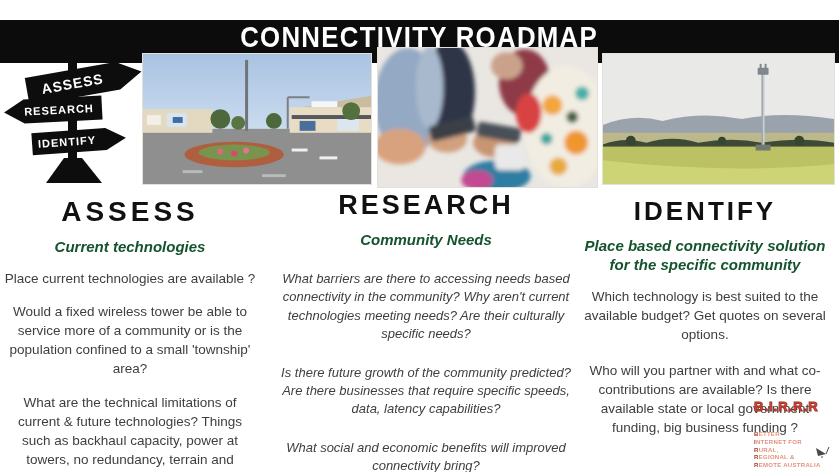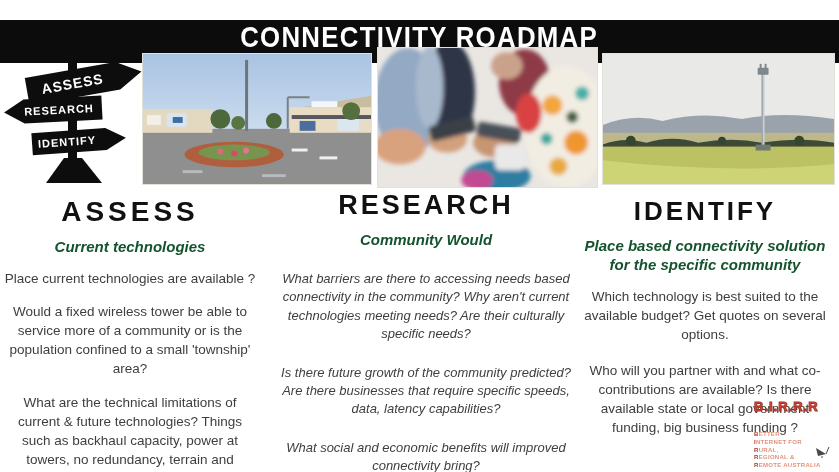--- a/index.html
+++ b/index.html
@@ -178,21 +178,21 @@
   <div class="col col1">
     <h2>ASSESS</h2>
     <div class="sub">Current technologies</div>
     <p>Place current technologies are available ?</p>
     <p>Would a fixed wireless tower be able to service more of a community or is the population confined to a small 'township' area?</p>
     <p>What are the technical limitations of current &amp; future technologies? Things such as backhaul capacity, power at towers, no redundancy, terrain and landscape.</p>
   </div>
 
   <div class="col col2">
     <h2>RESEARCH</h2>
-    <div class="sub">Community Would</div>
+    <div class="sub">Community Needs</div>
     <p>What barriers are there to accessing needs based connectivity in the community? Why aren't current technologies meeting needs? Are their culturally specific needs?</p>
     <p>Is there future growth of the community predicted? Are there businesses that require specific speeds, data, latency capabilities?</p>
     <p>What social and economic benefits will improved connectivity bring?</p>
 
   </div>
 
   <div class="col col3">
     <h2>IDENTIFY</h2>
     <div class="sub">Place based connectivity solution for the specific community</div>
     <p>Which technology is best suited to the available budget? Get quotes on several options.</p>

